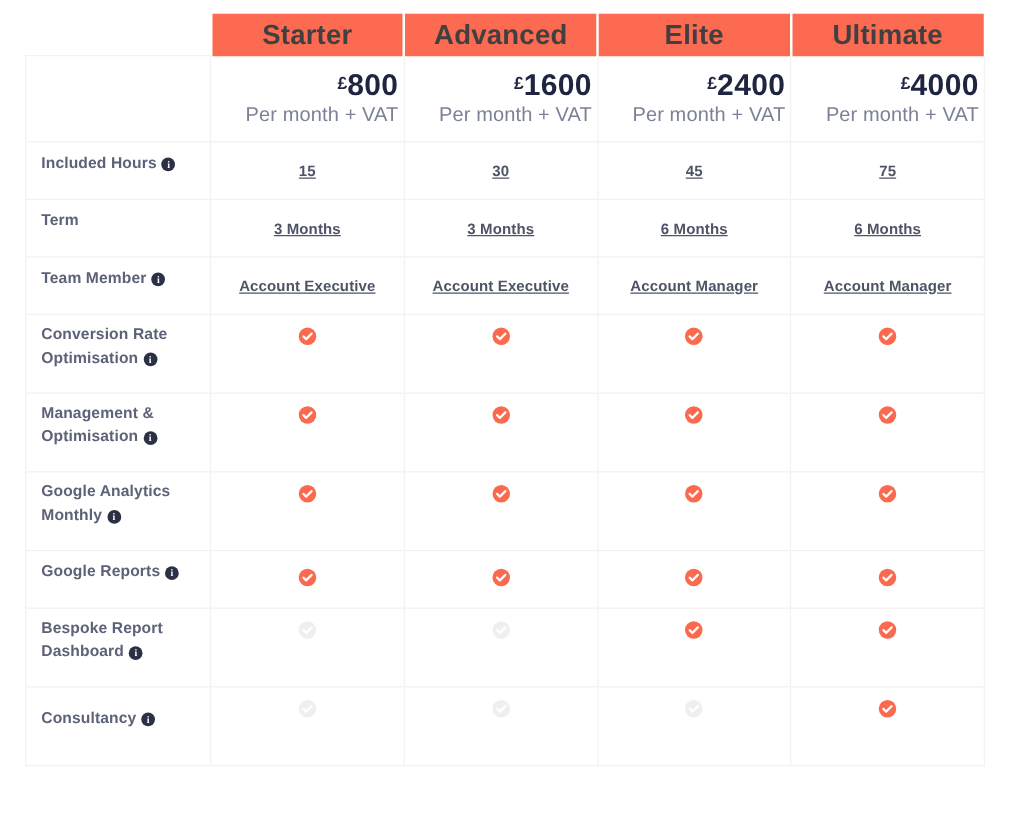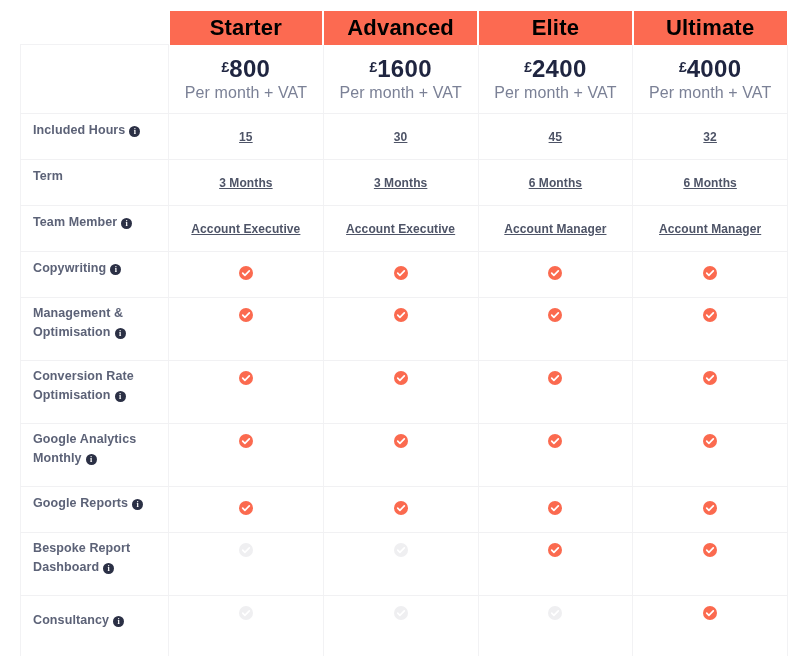--- a/index.html
+++ b/index.html
@@ -34,38 +34,38 @@
   tr.plan-head th {
     padding: 0;
     border: none;
     vertical-align: bottom;
   }
   th.plan-head-cell {
     height: 34px;
   }
   .plan-name-band {
     background: #fc6a51;
-    color: #000000;
+    color: #404040;
     font-size: 22px;
     font-weight: bold;
     letter-spacing: 0.2px;
     height: 34px;
     line-height: 34px;
     text-align: center;
     margin: 0 1px;
   }
   th.corner-cell .plan-name-band {
     background: transparent;
   }
 
   
   tr.price-row td {
     border-right: 1px solid #f2f2f4;
     border-bottom: 1px solid #f1f1f3;
-    text-align: center;
+    text-align: right;
     vertical-align: middle;
     height: 68px;
     padding: 0 4px;
   }
   tr.price-row td.corner-cell {
     border-left: 1px solid #f2f2f4;
     border-top: 1px solid #f2f2f4;
   }
   tr.price-row td.plan-price-cell {
     border-top: none;
@@ -202,68 +202,53 @@
             <div class="price-sub">Per month + VAT</div>
           </td>
         </tr>
     </thead>
     <tbody class="body-rows">
         <tr class="r-single">
           <td class="row-label"><span class="label-text">Included Hours</span><i class="info-icon">i</i></td>
           <td class="row-val">15</td>
           <td class="row-val">30</td>
           <td class="row-val">45</td>
-          <td class="row-val">32</td>
+          <td class="row-val">75</td>
         </tr>
         <tr class="r-single">
           <td class="row-label"><span class="label-text">Term</span></td>
           <td class="row-val">3 Months</td>
           <td class="row-val">3 Months</td>
           <td class="row-val">6 Months</td>
           <td class="row-val">6 Months</td>
         </tr>
         <tr class="r-single">
           <td class="row-label"><span class="label-text">Team Member</span><i class="info-icon">i</i></td>
           <td class="row-val">Account Executive</td>
           <td class="row-val">Account Executive</td>
           <td class="row-val">Account Manager</td>
           <td class="row-val">Account Manager</td>
         </tr>
-        <tr class="r-single r-check">
-          <td class="row-label"><span class="label-text">Copywriting</span><i class="info-icon">i</i></td>
+        <tr class="r-double r-check">
+          <td class="row-label"><span class="label-text">Conversion Rate Optimisation</span><i class="info-icon">i</i></td>
           <td class="row-val"><span class="check on"><svg width="14" height="14" viewBox="0 0 14 14">
                 <path d="M3.7 7.1 L5.9 9.3 L10.3 4.9" fill="none" stroke="#ffffff" stroke-width="1.7" stroke-linecap="round" stroke-linejoin="round"></path>
               </svg></span></td>
           <td class="row-val"><span class="check on"><svg width="14" height="14" viewBox="0 0 14 14">
                 <path d="M3.7 7.1 L5.9 9.3 L10.3 4.9" fill="none" stroke="#ffffff" stroke-width="1.7" stroke-linecap="round" stroke-linejoin="round"></path>
               </svg></span></td>
           <td class="row-val"><span class="check on"><svg width="14" height="14" viewBox="0 0 14 14">
                 <path d="M3.7 7.1 L5.9 9.3 L10.3 4.9" fill="none" stroke="#ffffff" stroke-width="1.7" stroke-linecap="round" stroke-linejoin="round"></path>
               </svg></span></td>
           <td class="row-val"><span class="check on"><svg width="14" height="14" viewBox="0 0 14 14">
                 <path d="M3.7 7.1 L5.9 9.3 L10.3 4.9" fill="none" stroke="#ffffff" stroke-width="1.7" stroke-linecap="round" stroke-linejoin="round"></path>
               </svg></span></td>
         </tr>
         <tr class="r-double r-check">
           <td class="row-label"><span class="label-text">Management &amp; Optimisation</span><i class="info-icon">i</i></td>
-          <td class="row-val"><span class="check on"><svg width="14" height="14" viewBox="0 0 14 14">
-                <path d="M3.7 7.1 L5.9 9.3 L10.3 4.9" fill="none" stroke="#ffffff" stroke-width="1.7" stroke-linecap="round" stroke-linejoin="round"></path>
-              </svg></span></td>
-          <td class="row-val"><span class="check on"><svg width="14" height="14" viewBox="0 0 14 14">
-                <path d="M3.7 7.1 L5.9 9.3 L10.3 4.9" fill="none" stroke="#ffffff" stroke-width="1.7" stroke-linecap="round" stroke-linejoin="round"></path>
-              </svg></span></td>
-          <td class="row-val"><span class="check on"><svg width="14" height="14" viewBox="0 0 14 14">
-                <path d="M3.7 7.1 L5.9 9.3 L10.3 4.9" fill="none" stroke="#ffffff" stroke-width="1.7" stroke-linecap="round" stroke-linejoin="round"></path>
-              </svg></span></td>
-          <td class="row-val"><span class="check on"><svg width="14" height="14" viewBox="0 0 14 14">
-                <path d="M3.7 7.1 L5.9 9.3 L10.3 4.9" fill="none" stroke="#ffffff" stroke-width="1.7" stroke-linecap="round" stroke-linejoin="round"></path>
-              </svg></span></td>
-        </tr>
-        <tr class="r-double r-check">
-          <td class="row-label"><span class="label-text">Conversion Rate Optimisation</span><i class="info-icon">i</i></td>
           <td class="row-val"><span class="check on"><svg width="14" height="14" viewBox="0 0 14 14">
                 <path d="M3.7 7.1 L5.9 9.3 L10.3 4.9" fill="none" stroke="#ffffff" stroke-width="1.7" stroke-linecap="round" stroke-linejoin="round"></path>
               </svg></span></td>
           <td class="row-val"><span class="check on"><svg width="14" height="14" viewBox="0 0 14 14">
                 <path d="M3.7 7.1 L5.9 9.3 L10.3 4.9" fill="none" stroke="#ffffff" stroke-width="1.7" stroke-linecap="round" stroke-linejoin="round"></path>
               </svg></span></td>
           <td class="row-val"><span class="check on"><svg width="14" height="14" viewBox="0 0 14 14">
                 <path d="M3.7 7.1 L5.9 9.3 L10.3 4.9" fill="none" stroke="#ffffff" stroke-width="1.7" stroke-linecap="round" stroke-linejoin="round"></path>
               </svg></span></td>
           <td class="row-val"><span class="check on"><svg width="14" height="14" viewBox="0 0 14 14">

